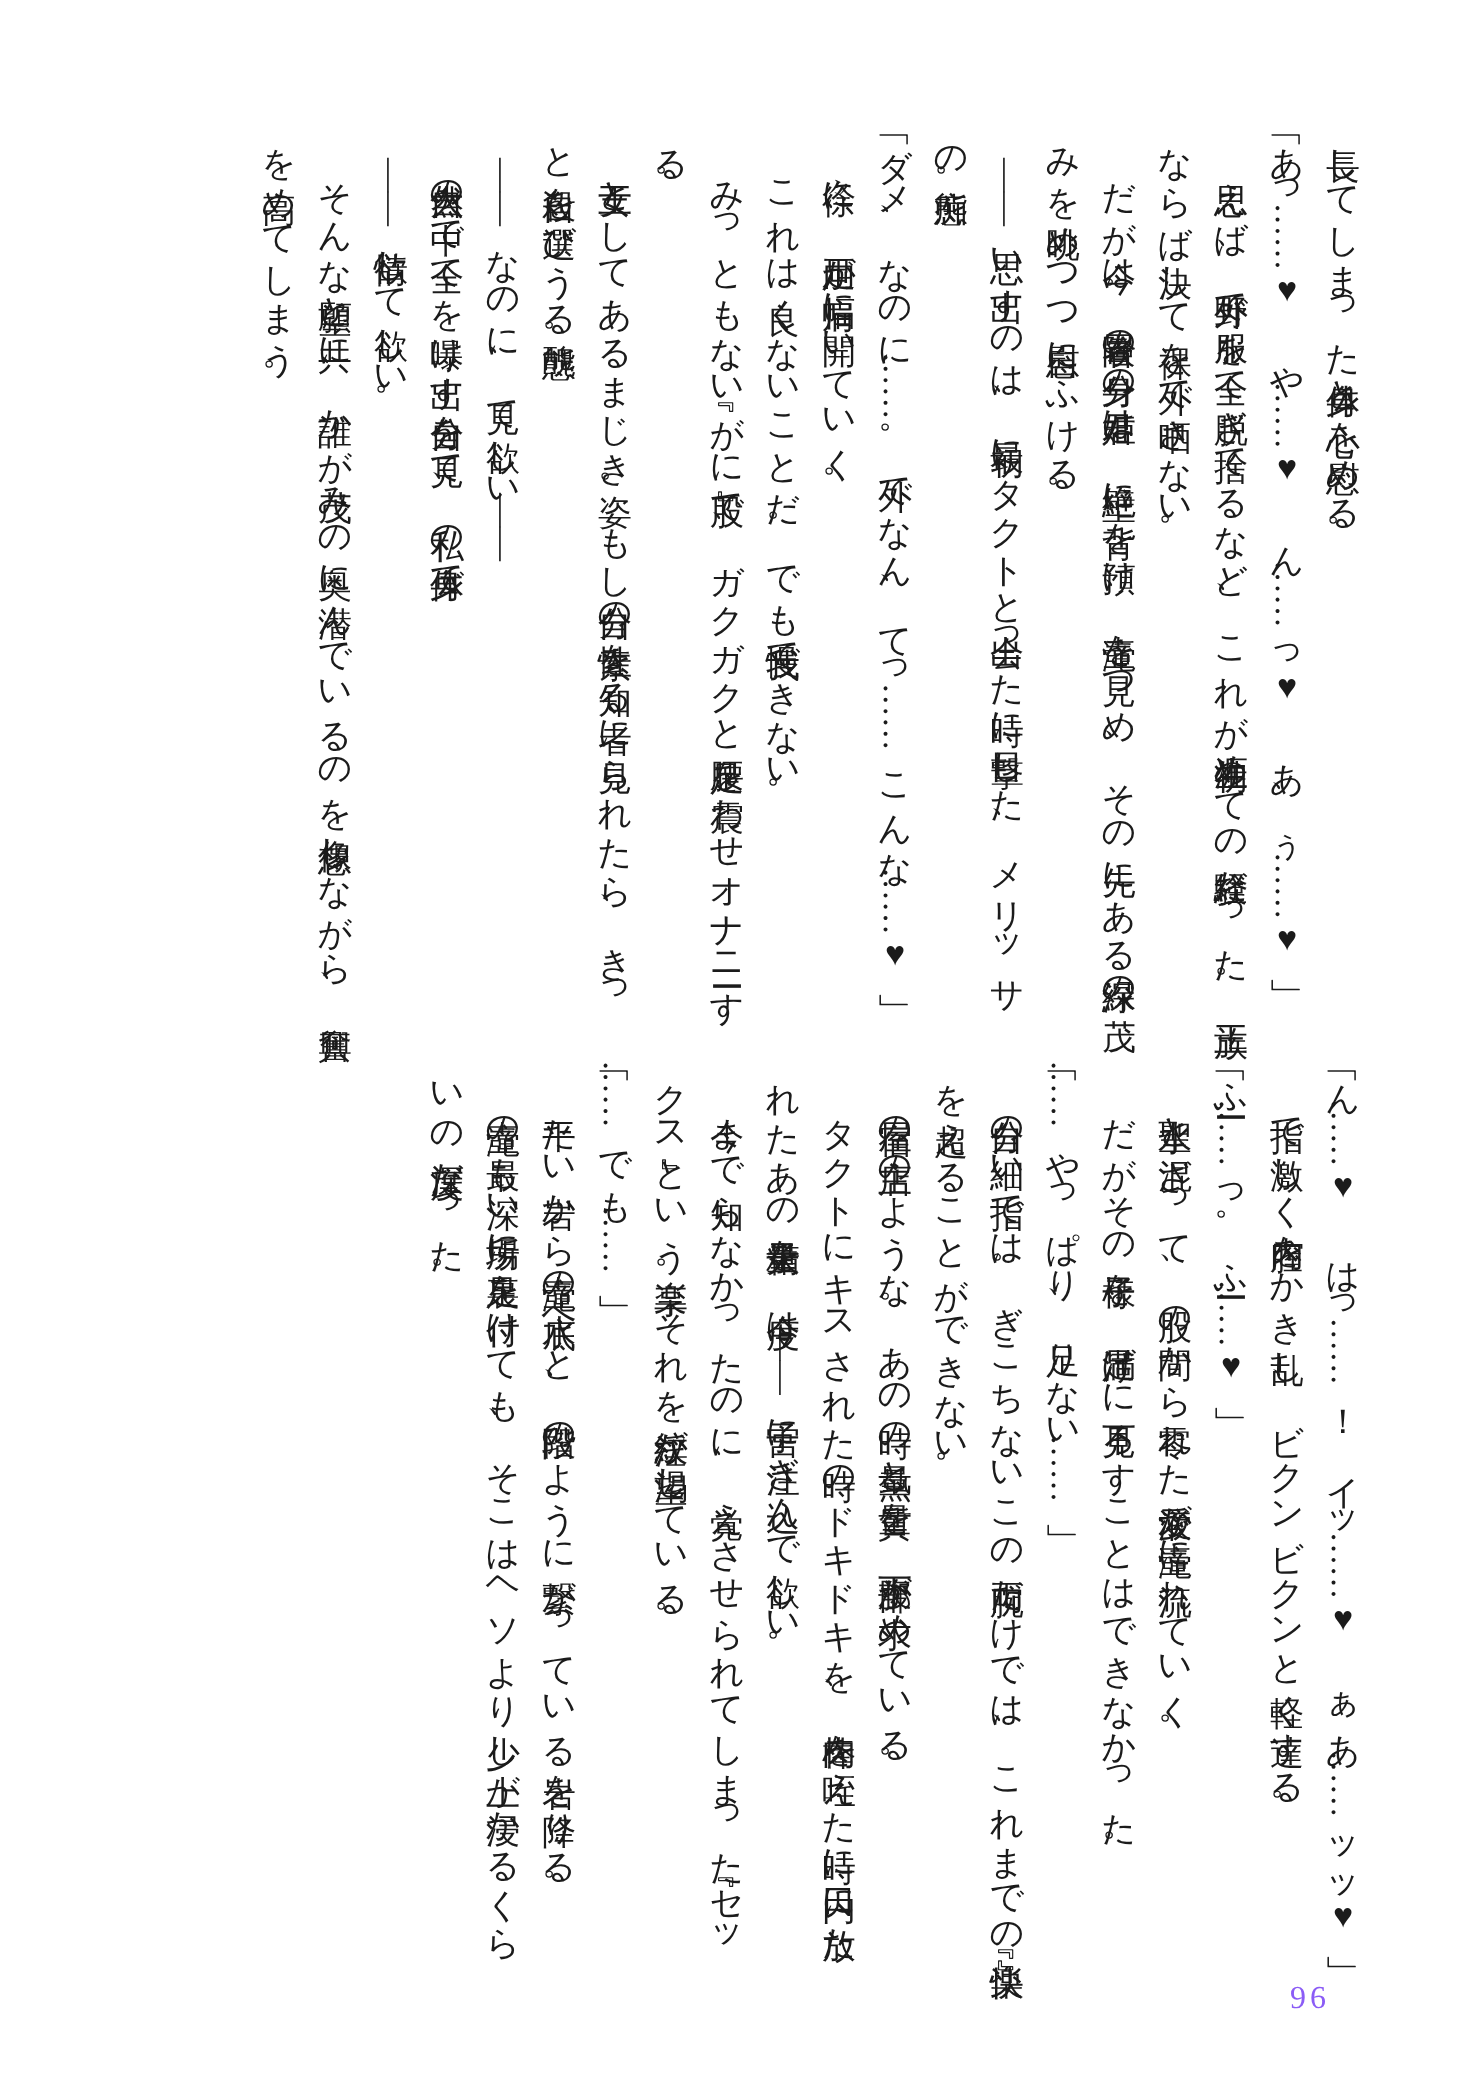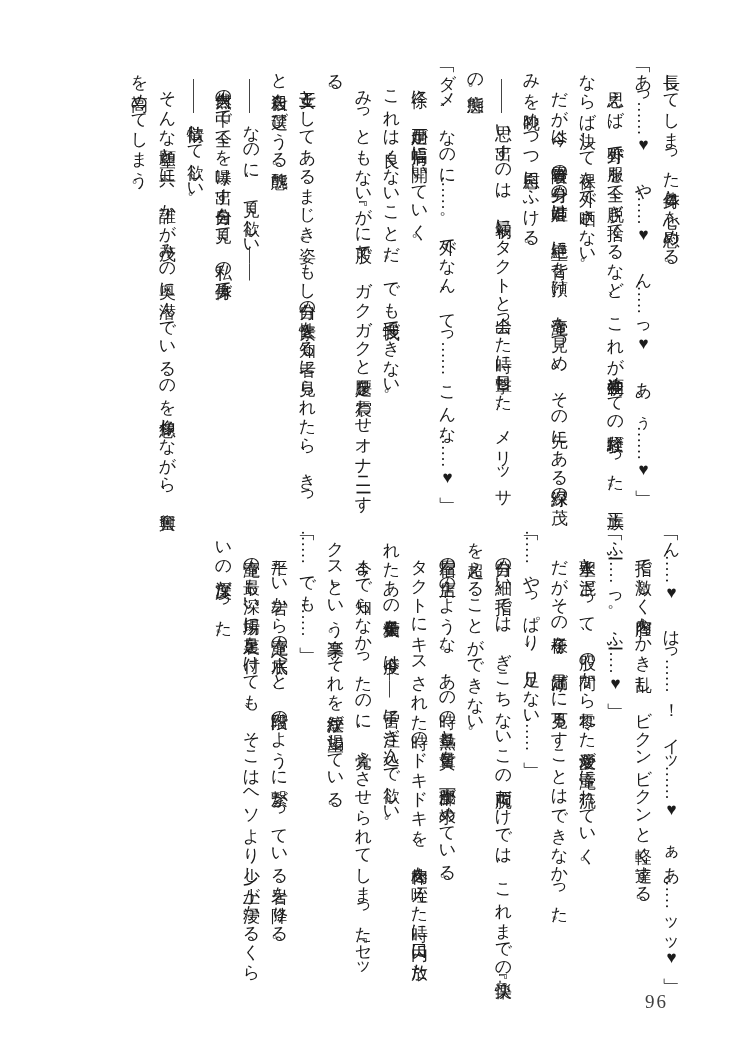--- a/index.html
+++ b/index.html
@@ -35,23 +35,23 @@
     padding: 0;
     text-indent: 0;
   }
   .text-block p.indent { text-indent: 1em; }
   
   .text-block p.hang   { white-space: nowrap; }
   .page-number {
     position: absolute;
     top: 991px;
     left: 645px;
-    font-size: 19px;
+    font-size: 16px;
     letter-spacing: 2px;
-    color: #404040;
+    color: #8b5cf6;
   }
 </style>
 </head>
 <body>
 
 <div class="page">
 
   <section class="text-block block-top">
     <p class="para">長してしまった身体と心を慰める。</p>
     <p class="para">「あっ……♥　や……♥　ん……っ♥　あ、ぅ……♥」</p>

